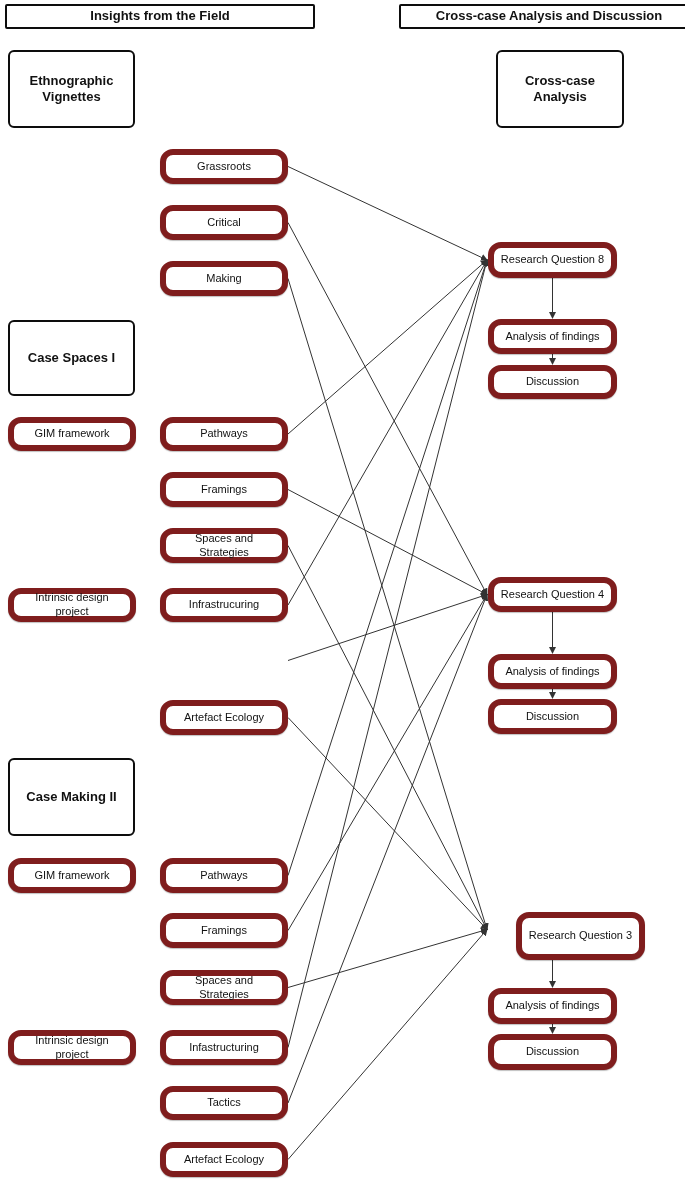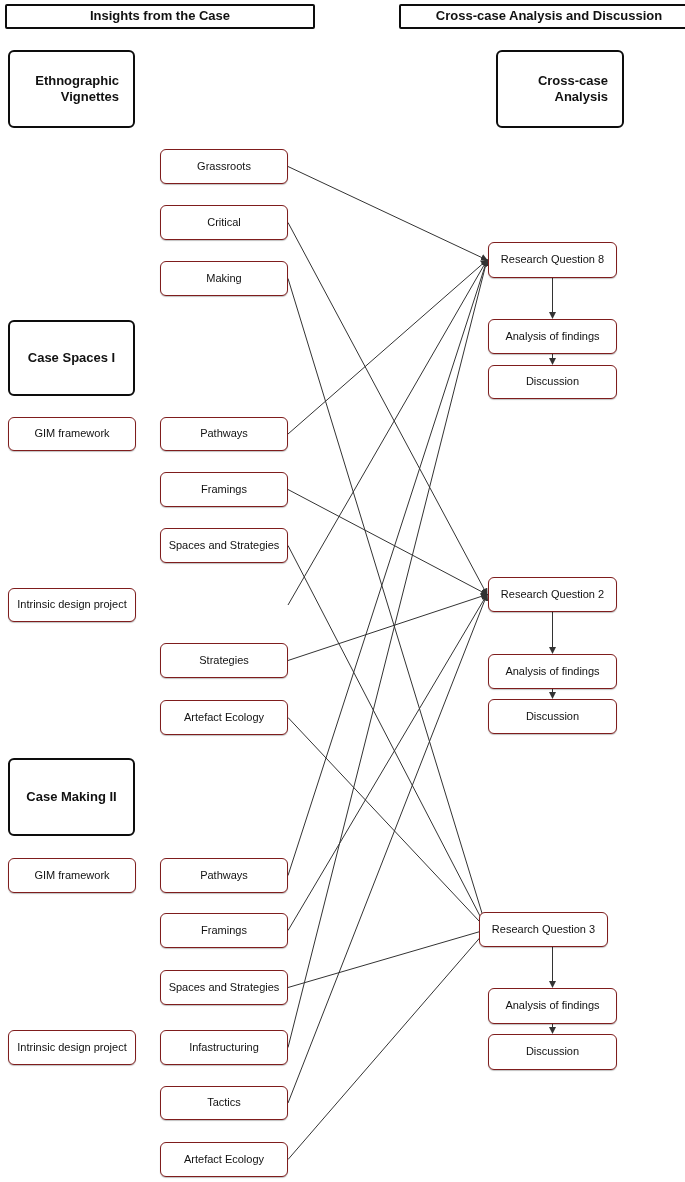--- a/index.html
+++ b/index.html
@@ -5,22 +5,22 @@
   html,body{margin:0;padding:0;background:#ffffff;}
   body{width:685px;height:1182px;overflow:hidden;
        font-family:"Liberation Sans","DejaVu Sans",sans-serif;color:#111;}
   #canvas{position:relative;width:685px;height:1182px;background:#fff;}
   #edges{position:absolute;left:0;top:0;width:685px;height:1182px;pointer-events:none;}
   .box{position:absolute;box-sizing:border-box;background:#fff;
        display:flex;align-items:center;justify-content:center;text-align:center;
        line-height:1.25;}
   .hdr{border:2px solid #0d0d0d;border-radius:2px;font-weight:bold;font-size:13px;}
   .big{border:2px solid #0d0d0d;border-radius:6px;font-weight:bold;font-size:13px;
-       padding:0 14px;text-align:right;}
-  .small{border:1px solid #7f1d1d;border-radius:6px;font-size:11px;padding:0 4px;
+       padding:0 14px;}
+  .small{border:6px solid #7f1d1d;border-radius:13px;font-size:11px;padding:0 4px;
        box-shadow:0 1px 1px rgba(0,0,0,0.25);}
 </style>
 </head>
 <body>
 
 <div id="canvas">
 
   <svg id="edges" width="685" height="1182" viewBox="0 0 685 1182" xmlns="http://www.w3.org/2000/svg">
     <defs>
       <marker id="arrowhead" markerWidth="7" markerHeight="7" refX="6" refY="3.5" orient="auto" markerUnits="userSpaceOnUse">
@@ -43,54 +43,54 @@
       <line x1="288" y1="1103" x2="487" y2="594.5" stroke="#333333" stroke-width="1" marker-end="url(#arrowhead)"></line>
       <line x1="288" y1="1159.5" x2="487" y2="929.5" stroke="#333333" stroke-width="1" marker-end="url(#arrowhead)"></line>
       <line x1="552.5" y1="278" x2="552.5" y2="318" stroke="#333333" stroke-width="1" marker-end="url(#arrowhead)"></line>
       <line x1="552.5" y1="354" x2="552.5" y2="364" stroke="#333333" stroke-width="1" marker-end="url(#arrowhead)"></line>
       <line x1="552.5" y1="612" x2="552.5" y2="653" stroke="#333333" stroke-width="1" marker-end="url(#arrowhead)"></line>
       <line x1="552.5" y1="689" x2="552.5" y2="698" stroke="#333333" stroke-width="1" marker-end="url(#arrowhead)"></line>
       <line x1="552.5" y1="947" x2="552.5" y2="987" stroke="#333333" stroke-width="1" marker-end="url(#arrowhead)"></line>
       <line x1="552.5" y1="1024" x2="552.5" y2="1033" stroke="#333333" stroke-width="1" marker-end="url(#arrowhead)"></line>
     </svg>
 
-  <div class="box hdr" style="left:5px;top:4px;width:310px;height:25px">Insights from the Case</div>
+  <div class="box hdr" style="left:5px;top:4px;width:310px;height:25px">Insights from the Field</div>
   <div class="box hdr" style="left:399px;top:4px;width:300px;height:25px">Cross-case Analysis and Discussion</div>
 
   <div class="box big" style="left:8px;top:50px;width:127px;height:78px">Ethnographic Vignettes</div>
   <div class="box big" style="left:8px;top:320px;width:127px;height:76px">Case Spaces I</div>
   <div class="box small" style="left:8px;top:417px;width:128px;height:34px">GIM framework</div>
   <div class="box small" style="left:8px;top:588px;width:128px;height:34px">Intrinsic design project</div>
   <div class="box big" style="left:8px;top:758px;width:127px;height:78px">Case Making II</div>
   <div class="box small" style="left:8px;top:858px;width:128px;height:35px">GIM framework</div>
   <div class="box small" style="left:8px;top:1030px;width:128px;height:35px">Intrinsic design project</div>
 
   <div class="box small" style="left:160px;top:149px;width:128px;height:35px">Grassroots</div>
   <div class="box small" style="left:160px;top:261px;width:128px;height:35px">Making</div>
   <div class="box small" style="left:160px;top:205px;width:128px;height:35px">Critical</div>
   <div class="box small" style="left:160px;top:417px;width:128px;height:34px">Pathways</div>
   <div class="box small" style="left:160px;top:472px;width:128px;height:35px">Framings</div>
   <div class="box small" style="left:160px;top:528px;width:128px;height:35px">Spaces and Strategies</div>
-  <div class="box small" style="left:160px;top:643px;width:128px;height:35px">Strategies</div>
+  <div class="box small" style="left:160px;top:588px;width:128px;height:34px">Infrastrucuring</div>
   <div class="box small" style="left:160px;top:700px;width:128px;height:35px">Artefact Ecology</div>
 
   <div class="box small" style="left:160px;top:858px;width:128px;height:35px">Pathways</div>
   <div class="box small" style="left:160px;top:913px;width:128px;height:35px">Framings</div>
   <div class="box small" style="left:160px;top:970px;width:128px;height:35px">Spaces and Strategies</div>
   <div class="box small" style="left:160px;top:1086px;width:128px;height:34px">Tactics</div>
   <div class="box small" style="left:160px;top:1030px;width:128px;height:35px">Infastructuring</div>
   <div class="box small" style="left:160px;top:1142px;width:128px;height:35px">Artefact Ecology</div>
 
   <div class="box big" style="left:496px;top:50px;width:128px;height:78px">Cross-case Analysis</div>
 
   <div class="box small" style="left:488px;top:242px;width:129px;height:36px">Research Question 8</div>
   <div class="box small" style="left:488px;top:319px;width:129px;height:35px">Analysis of findings</div>
   <div class="box small" style="left:488px;top:365px;width:129px;height:34px">Discussion</div>
 
-  <div class="box small" style="left:488px;top:577px;width:129px;height:35px">Research Question 2</div>
+  <div class="box small" style="left:488px;top:577px;width:129px;height:35px">Research Question 4</div>
   <div class="box small" style="left:488px;top:654px;width:129px;height:35px">Analysis of findings</div>
   <div class="box small" style="left:488px;top:699px;width:129px;height:35px">Discussion</div>
 
-  <div class="box small" style="left:479px;top:912px;width:129px;height:35px">Research Question 3</div>
+  <div class="box small" style="left:516px;top:912px;width:129px;height:48px">Research Question 3</div>
   <div class="box small" style="left:488px;top:988px;width:129px;height:36px">Analysis of findings</div>
   <div class="box small" style="left:488px;top:1034px;width:129px;height:36px">Discussion</div>
 
 </div>
 
 </body></html>

